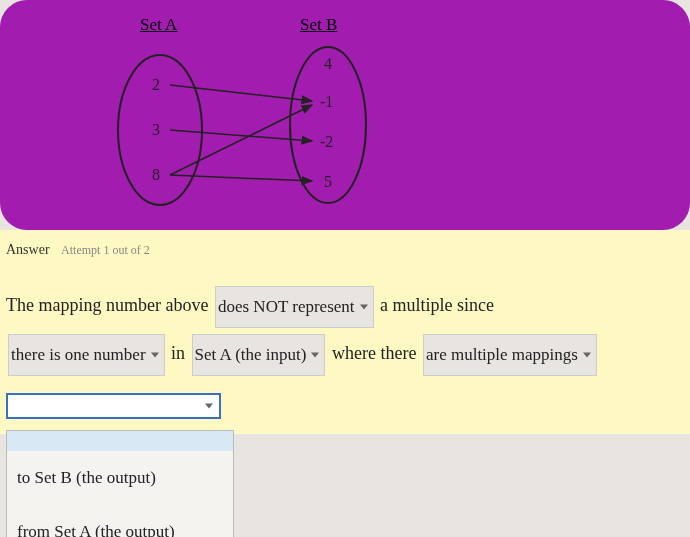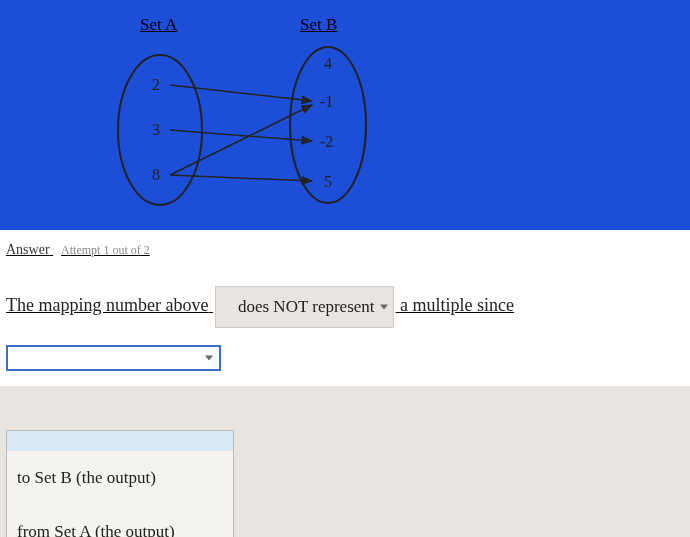--- a/index.html
+++ b/index.html
@@ -8,57 +8,57 @@
       background: #e8e5e0;
       width: 690px;
       height: 537px;
       position: relative;
       overflow: hidden;
     }
     .diagram-area {
       position: relative;
       width: 100%;
       height: 230px;
-      background: #1d4ed8;
+      background: #a21caf;
+      border-radius: 27px;
     }
     .set-label {
       position: absolute;
       font-size: 17px;
       text-decoration: underline;
       font-weight: normal;
     }
     .set-a-label { left: 140px; top: 15px; }
     .set-b-label { left: 300px; top: 15px; }
     .diagram-svg {
       position: absolute;
       left: 100px;
       top: 35px;
     }
     .answer-section {
-      background: #ffffff;
+      background: #fef9c3;
       padding: 12px 6px;
       position: relative;
-      text-decoration: underline;
     }
     .answer-header {
       font-size: 14px;
       margin-bottom: 28px;
     }
     .answer-label { color: #333; font-weight: normal; }
     .attempt-text { color: #888; font-size: 12px; margin-left: 8px; }
     .sentence {
       font-size: 18px;
       color: #222;
       line-height: 2.0;
     }
     .dropdown {
       display: inline-block;
       background: #e8e5e0;
       border: 1px solid #ccc;
-      padding: 3px 18px 3px 22px;
+      padding: 3px 18px 3px 2px;
       position: relative;
       font-size: 17px;
       margin: 0 2px;
       min-height: 24px;
       vertical-align: middle;
     }
     .dropdown::after {
       content: '';
       position: absolute;
       right: 5px;
@@ -167,20 +167,27 @@
     <span class="answer-label">Answer</span>
     <span class="attempt-text">Attempt 1 out of 2</span>
   </div>
 
   <div class="sentence">
     <span>The mapping number above</span>
     <span class="dropdown"><span>does NOT represent</span></span>
     <span>a multiple since</span>
   </div>
 
+  <div class="sentence row2">
+    <span class="dropdown"><span>there is one number</span></span>
+    <span>in</span>
+    <span class="dropdown"><span>Set A (the input)</span></span>
+    <span>where there</span>
+    <span class="dropdown"><span>are multiple mappings</span></span>
+  </div>
 
   <div class="sentence row3">
     <span class="active-dropdown"></span>
   </div>
 </div>
 
 <div class="dropdown-panel">
   <div class="dropdown-option highlighted"></div>
   <div class="dropdown-option">to Set B (the output)</div>
   <div class="dropdown-option">from Set A (the output)</div>

